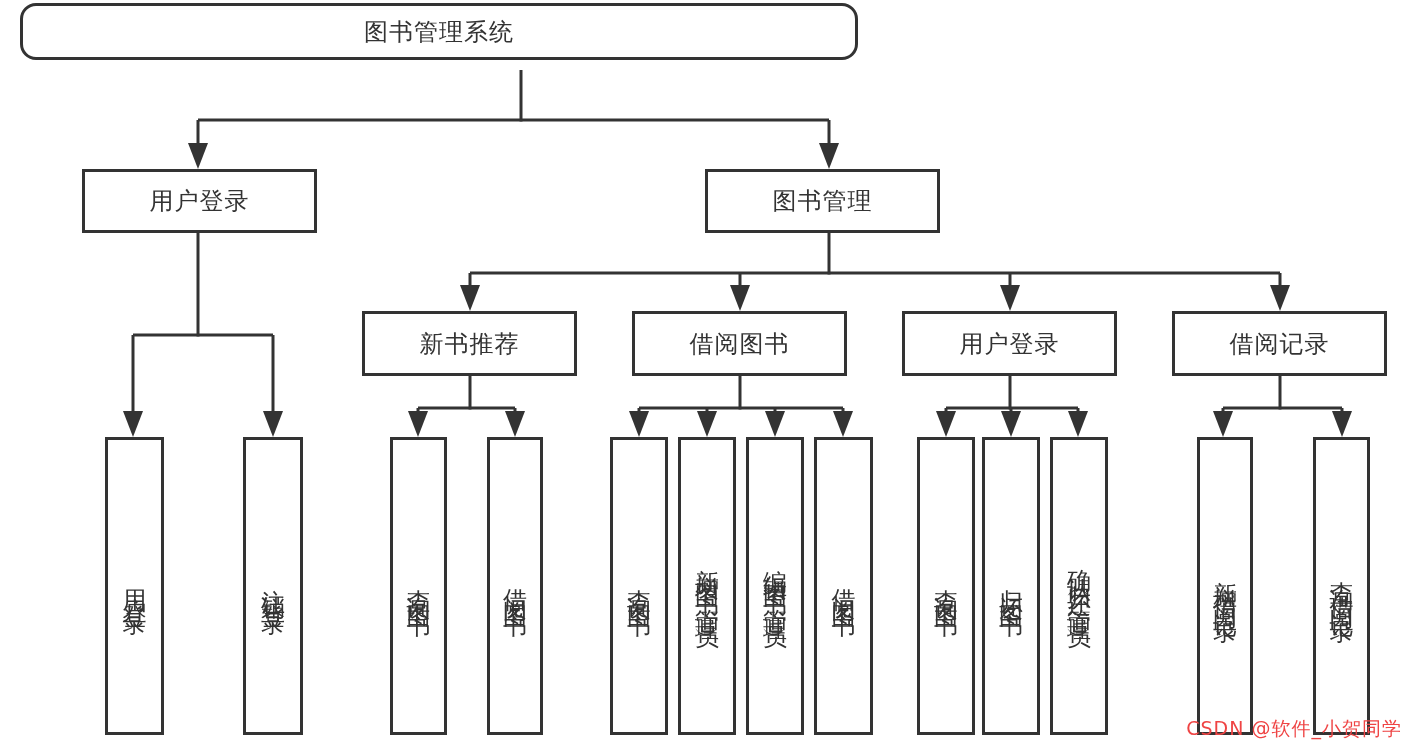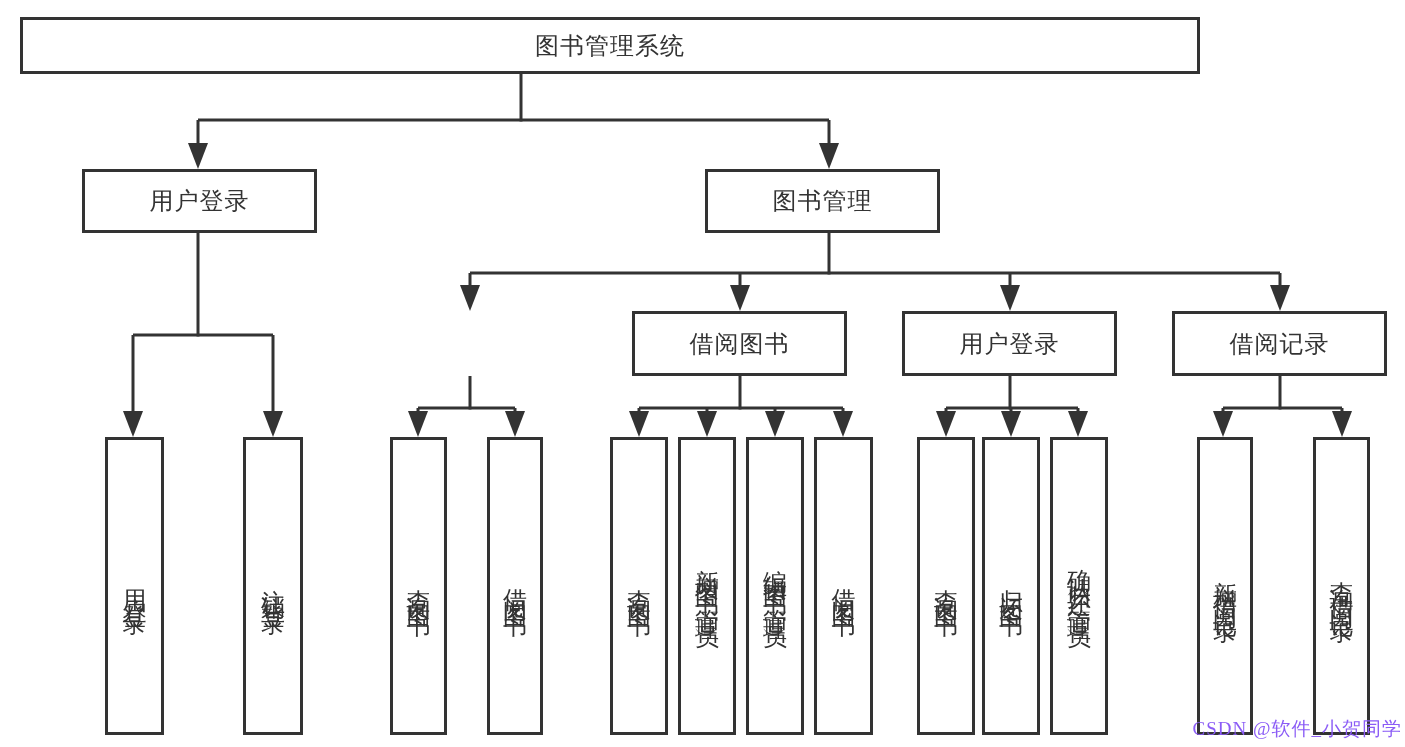--- a/index.html
+++ b/index.html
@@ -25,42 +25,41 @@
     background: #ffffff;
     border: 3px solid #333333;
     display: flex;
     align-items: center;
     justify-content: center;
     z-index: 2;
     font-size: 24px;
     letter-spacing: 1px;
     white-space: nowrap;
   }
-  .node.root   { left: 20px;  top: 17px;  width: 1180px; height: 57px; }
+  .node.root   { left: 20px;  top: 3px;  width: 838px; height: 57px; border-radius: 16px; }
   .node.lvl2   { top: 169px;  width: 235px; height: 64px; }
   .node.lvl3   { top: 311px;  width: 215px; height: 65px; }
   .node.leaf   { top: 437px;  height: 298px; }
   .leaf span {
     writing-mode: vertical-rl;
     text-orientation: mixed;
     letter-spacing: 8px;
     line-height: 1;
     font-size: 24px;
   }
   .watermark {
     position: absolute;
     right: 3px;
     bottom: 5px;
     z-index: 5;
     font-size: 19px;
     letter-spacing: 1px;
-    color: #8b5cf6;
+    color: #ef4444;
     pointer-events: none;
     white-space: nowrap;
-    font-family: Liberation Serif, serif;
   }
 </style>
 </head>
 <body>
 
 <div class="canvas">
 
   <svg class="connectors" viewBox="0 0 1405 747" xmlns="http://www.w3.org/2000/svg">
     <g stroke="#333333" stroke-width="3" fill="none">
 
@@ -125,20 +124,21 @@
       <polygon points="1213,411 1233,411 1223,437"></polygon>
       <polygon points="1332,411 1352,411 1342,437"></polygon>
     </g>
   </svg>
 
   <div class="node root">图书管理系统</div>
 
   <div class="node lvl2" style="left:82px;">用户登录</div>
   <div class="node lvl2" style="left:705px;">图书管理</div>
 
+  <div class="node lvl3" style="left:362px;">新书推荐</div>
   <div class="node lvl3" style="left:632px;">借阅图书</div>
   <div class="node lvl3" style="left:902px;">用户登录</div>
   <div class="node lvl3" style="left:1172px;">借阅记录</div>
 
   <div class="node leaf" style="left:105px;width:59px;">
     <span>用户登录</span>
   </div>
   <div class="node leaf" style="left:243px;width:60px;">
     <span>注销登录</span>
   </div>

